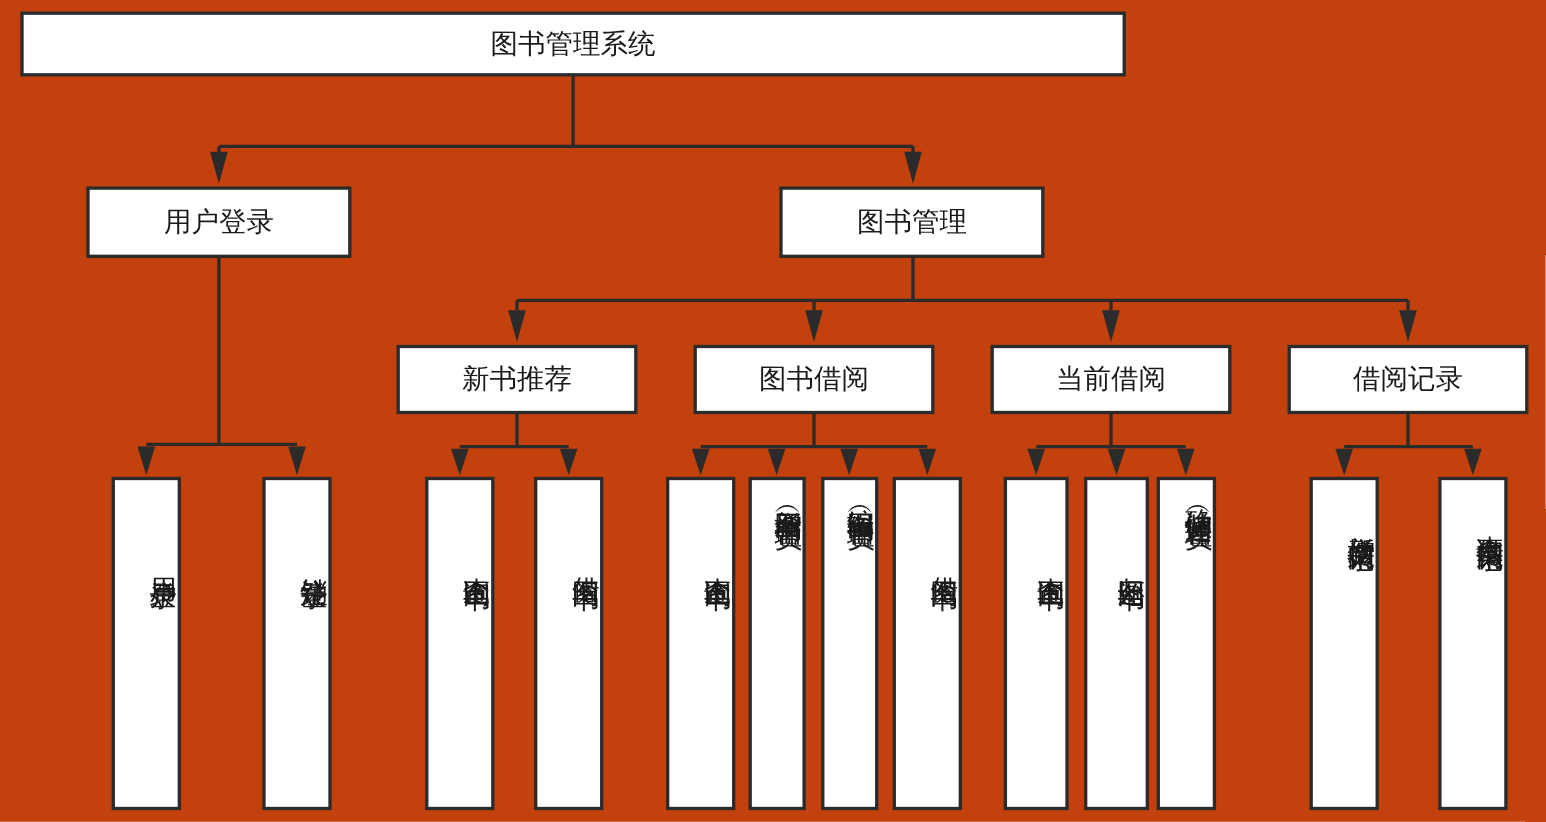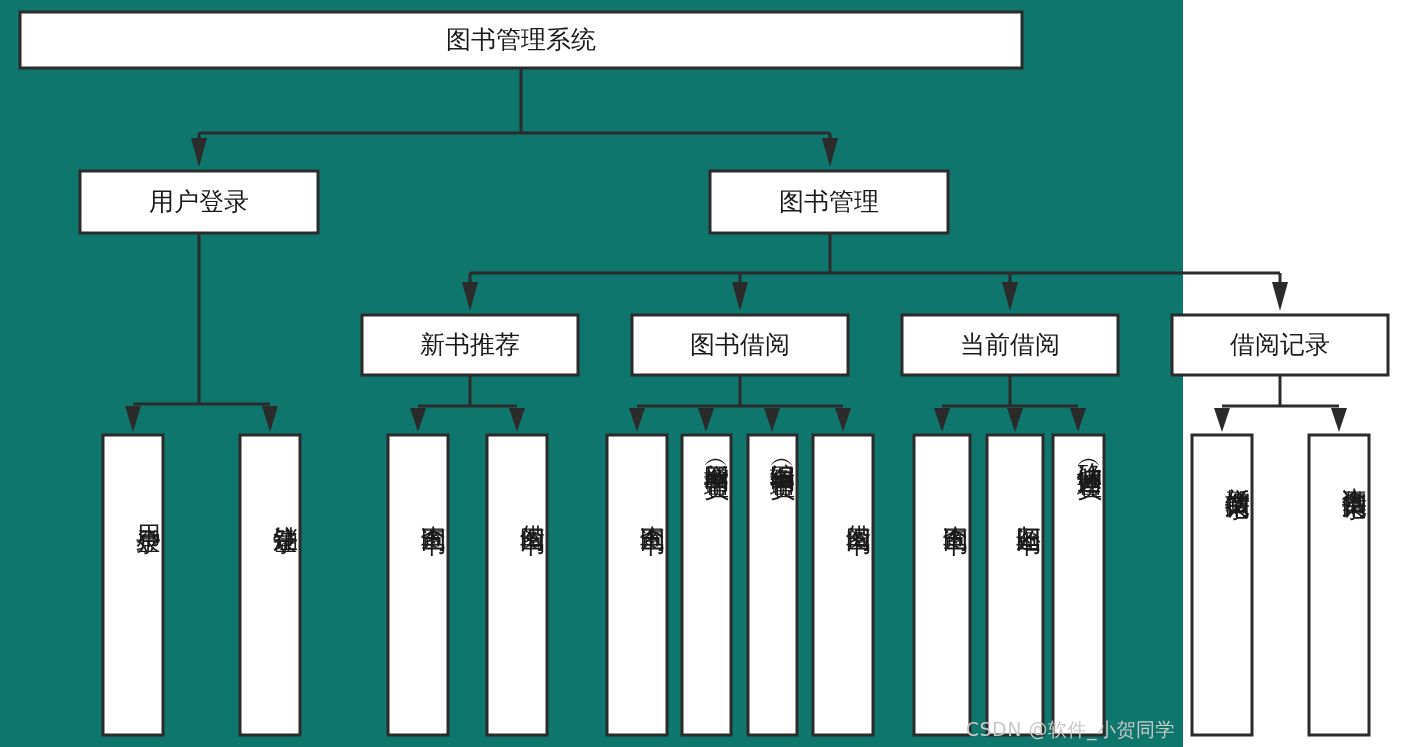--- a/index.html
+++ b/index.html
@@ -8,23 +8,23 @@
     background: #ffffff;
   }
   body {
     width: 1405px;
     height: 747px;
     font-family: "DejaVu Sans", "Liberation Sans", sans-serif;
     overflow: hidden;
   }
   #diagram-root {
     position: relative;
-    width: 1183px;
+    width: 1405px;
     height: 747px;
-    background: #0f766e;
+    background: #c2410c;
   }
   svg.diagram {
     position: absolute;
     left: 0;
     top: 0;
     width: 1405px;
     height: 747px;
   }
   .node-box {
     fill: #ffffff;
@@ -216,15 +216,14 @@
   <div class="vlabel" style="left:914px; top:505px; width:56px; height:230px;">查询图书</div>
 
   <div class="vlabel" style="left:987px; top:505px; width:56px; height:230px;">归还图书</div>
 
   <div class="vlabel" style="left:1053px; top:443px; width:51px; height:290px;">确认归还（管理员）</div>
 
   <div class="vlabel" style="left:1192px; top:467px; width:60px; height:265px;">新增借阅记录</div>
 
   <div class="vlabel" style="left:1309px; top:467px; width:60px; height:265px;">查询借阅记录</div>
 
-  <div class="watermark">CSDN @软件_小贺同学</div>
 
 </div>
 
 </body></html>

